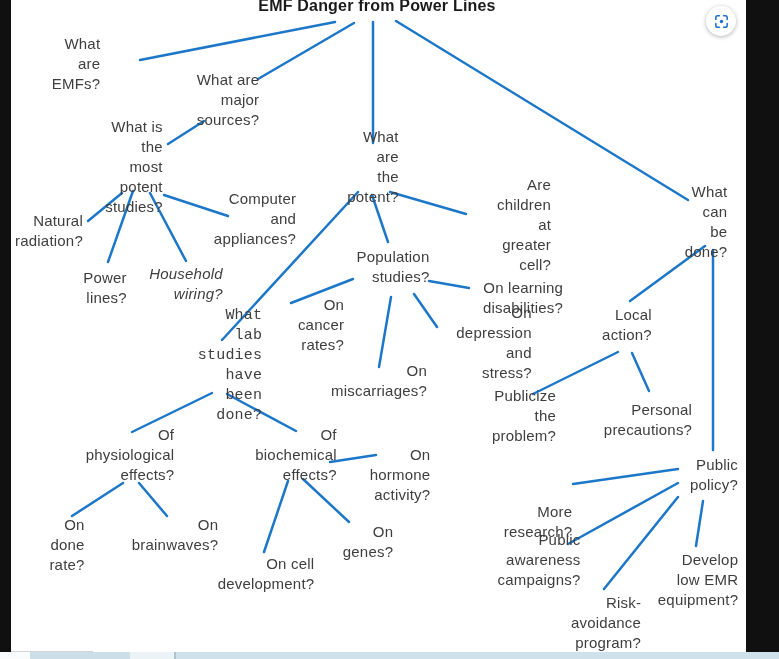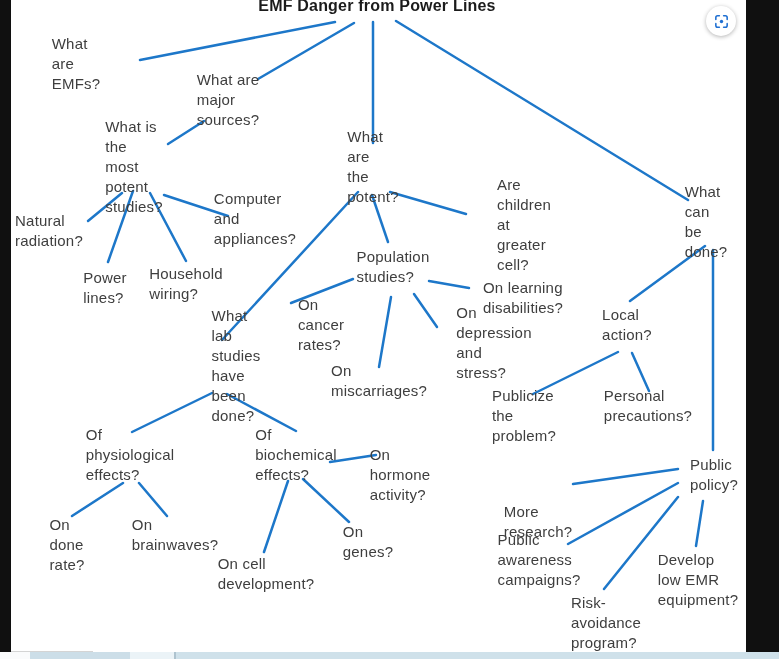--- a/index.html
+++ b/index.html
@@ -39,21 +39,21 @@
   .edge {
     stroke: var(--edge-color, #1d77c9);
     stroke-width: 2.5;
     stroke-linecap: round;
   }
   .node-layer { position: absolute; left: 0; top: 0; z-index: 2; }
   .node {
     position: absolute;
     transform: translate(-50%, -50%);
     white-space: pre-line;
-    text-align: left;
+    text-align: right;
     font-size: 15px;
     line-height: 20px;
     letter-spacing: 0.2px;
     color: var(--node-text, #3e3e3e);
   }
   .focus-btn {
     position: absolute;
     left: 706px; top: 6px;
     width: 30px; height: 30px;
     border-radius: 50%;
@@ -124,47 +124,47 @@
 <div class="node-layer">
     <div class="node" style="left: 76px; top: 64px;">What are EMFs?</div>
     <div class="node" style="left: 228px; top: 100px;">What are major
 sources?</div>
     <div class="node" style="left: 134px; top: 167px;">What is the most
 potent studies?</div>
     <div class="node" style="left: 49px; top: 231px;">Natural
 radiation?</div>
     <div class="node" style="left: 105px; top: 288px;">Power
 lines?</div>
-    <div class="node" style="left: 186px; top: 284px;">Household
+    <div class="node" style="left: 186px; top: 284px; font-style: italic;">Household
 wiring?</div>
     <div class="node" style="left: 255px; top: 219px;">Computer
 and
 appliances?</div>
     <div class="node" style="left: 373px; top: 167px;">What are
 the potent?</div>
     <div class="node" style="left: 524px; top: 225px;">Are children
 at greater cell?</div>
     <div class="node" style="left: 393px; top: 267px;">Population
 studies?</div>
     <div class="node" style="left: 321px; top: 325px;">On cancer
 rates?</div>
     <div class="node" style="left: 523px; top: 298px;">On learning
 disabilities?</div>
     <div class="node" style="left: 494px; top: 343px;">On depression
 and stress?</div>
     <div class="node" style="left: 379px; top: 381px;">On miscarriages?</div>
-    <div class="node" style="left: 236px; top: 366px;">What lab studies
+    <div class="node" style="left: 230px; top: 366px; font-family: Liberation Mono, monospace;">What lab studies
 have been done?</div>
     <div class="node" style="left: 706px; top: 222px;">What can
 be done?</div>
     <div class="node" style="left: 627px; top: 325px;">Local
 action?</div>
     <div class="node" style="left: 524px; top: 416px;">Publicize
 the problem?</div>
-    <div class="node" style="left: 648px; top: 406px;">Personal
+    <div class="node" style="left: 648px; top: 420px;">Personal
 precautions?</div>
     <div class="node" style="left: 130px; top: 455px;">Of physiological
 effects?</div>
     <div class="node" style="left: 296px; top: 455px;">Of biochemical
 effects?</div>
     <div class="node" style="left: 400px; top: 475px;">On
 hormone
 activity?</div>
     <div class="node" style="left: 538px; top: 490px; margin-top: 32px;">More
 research?</div>

